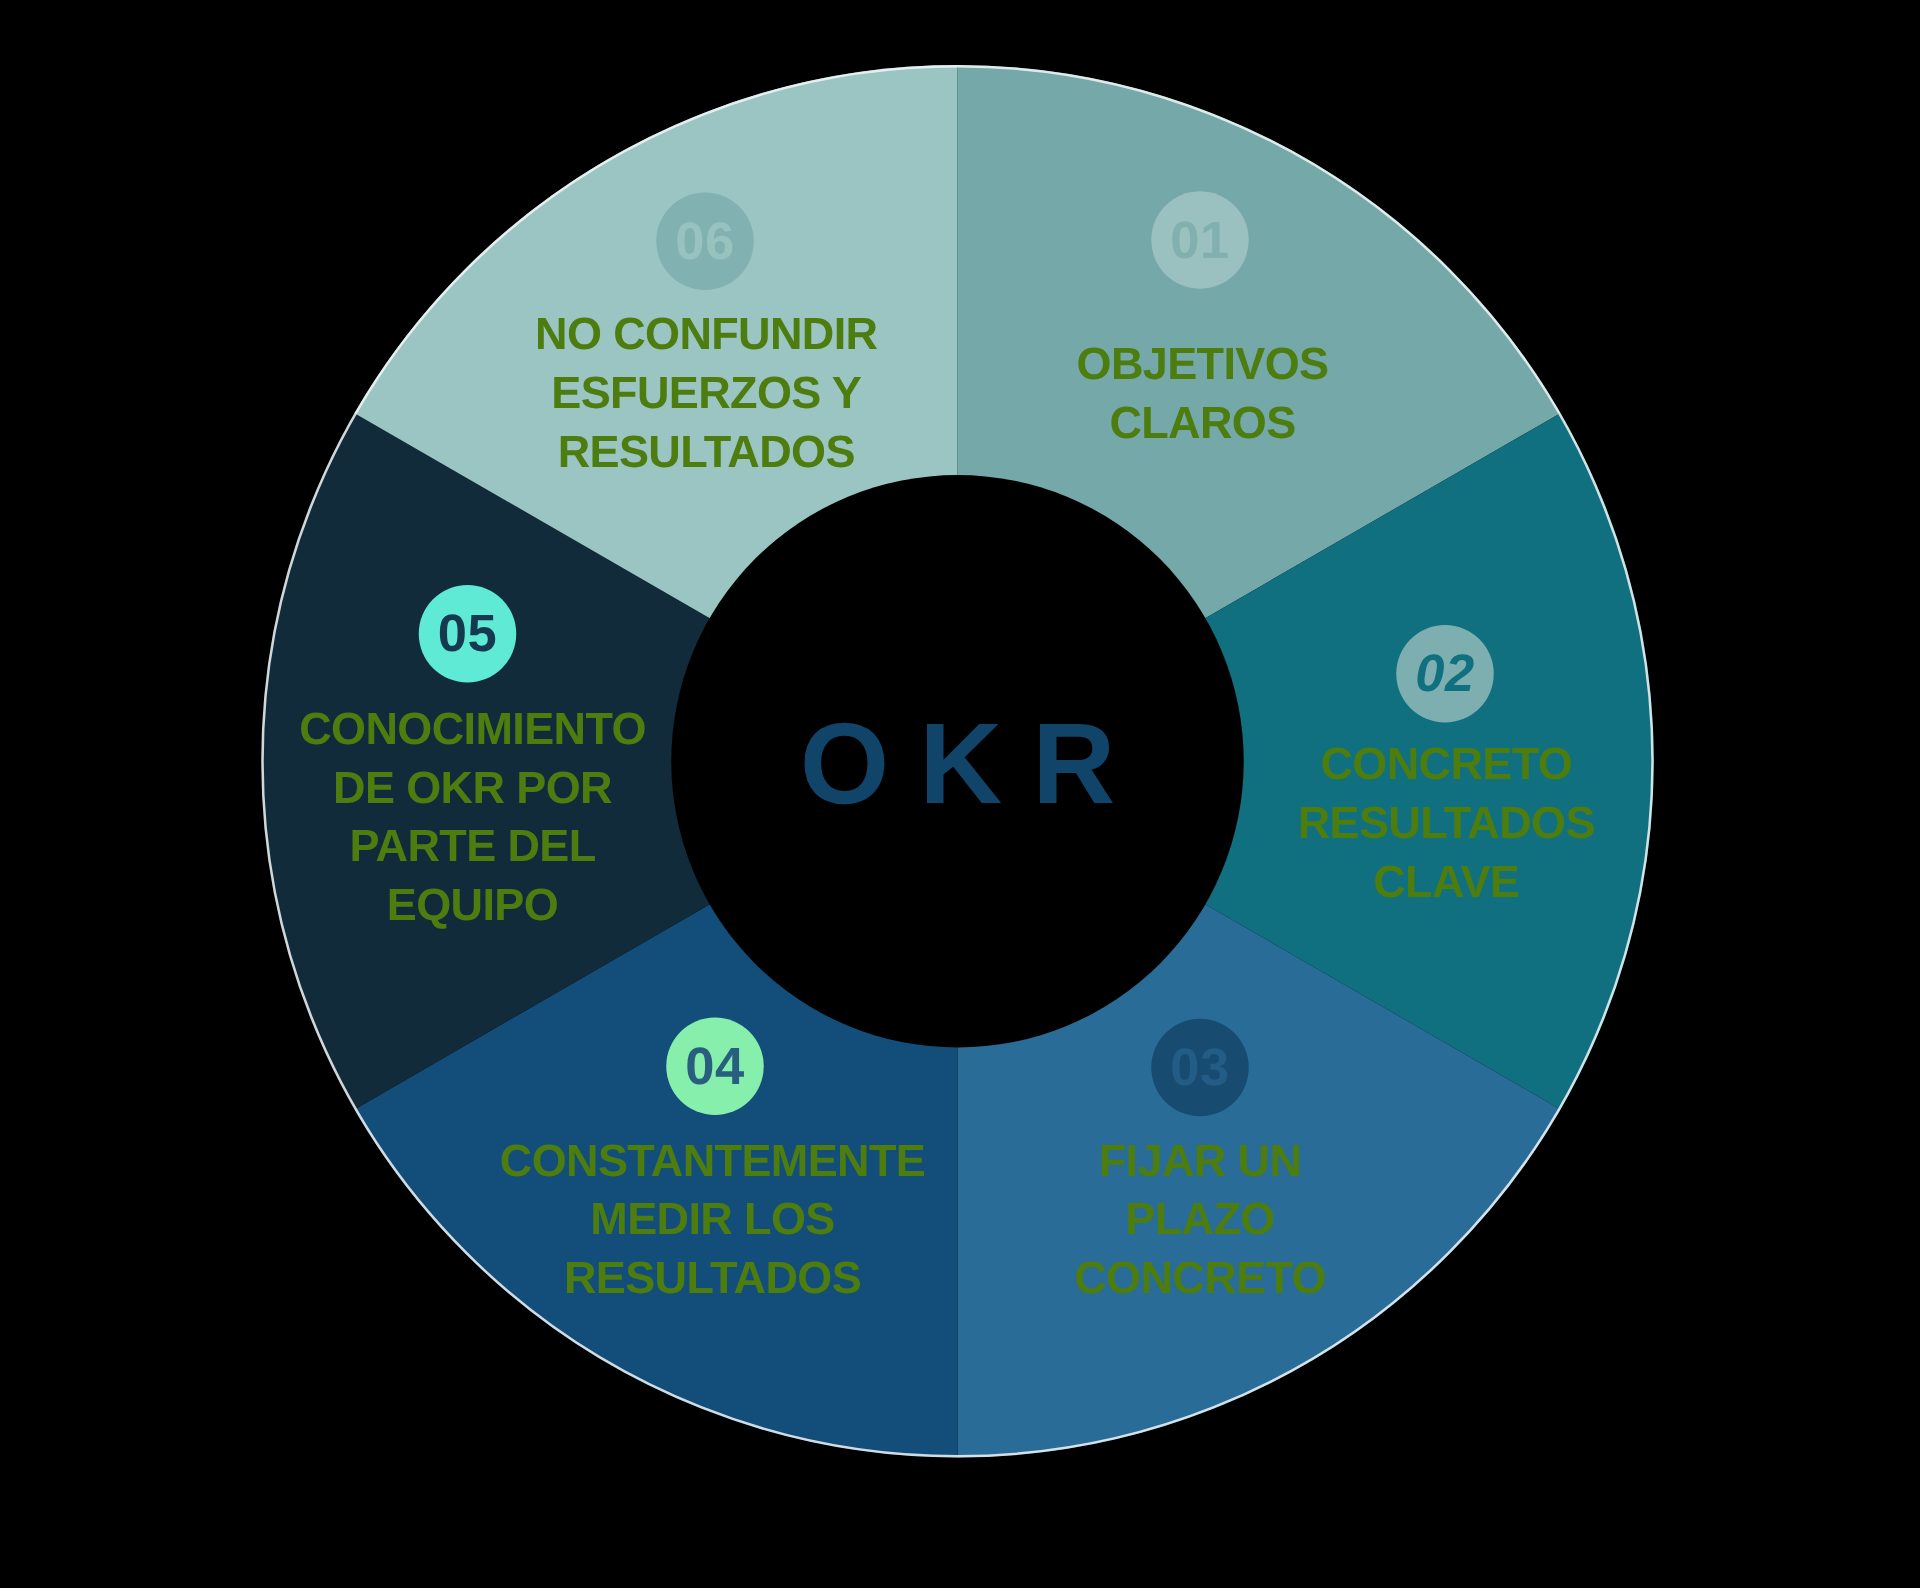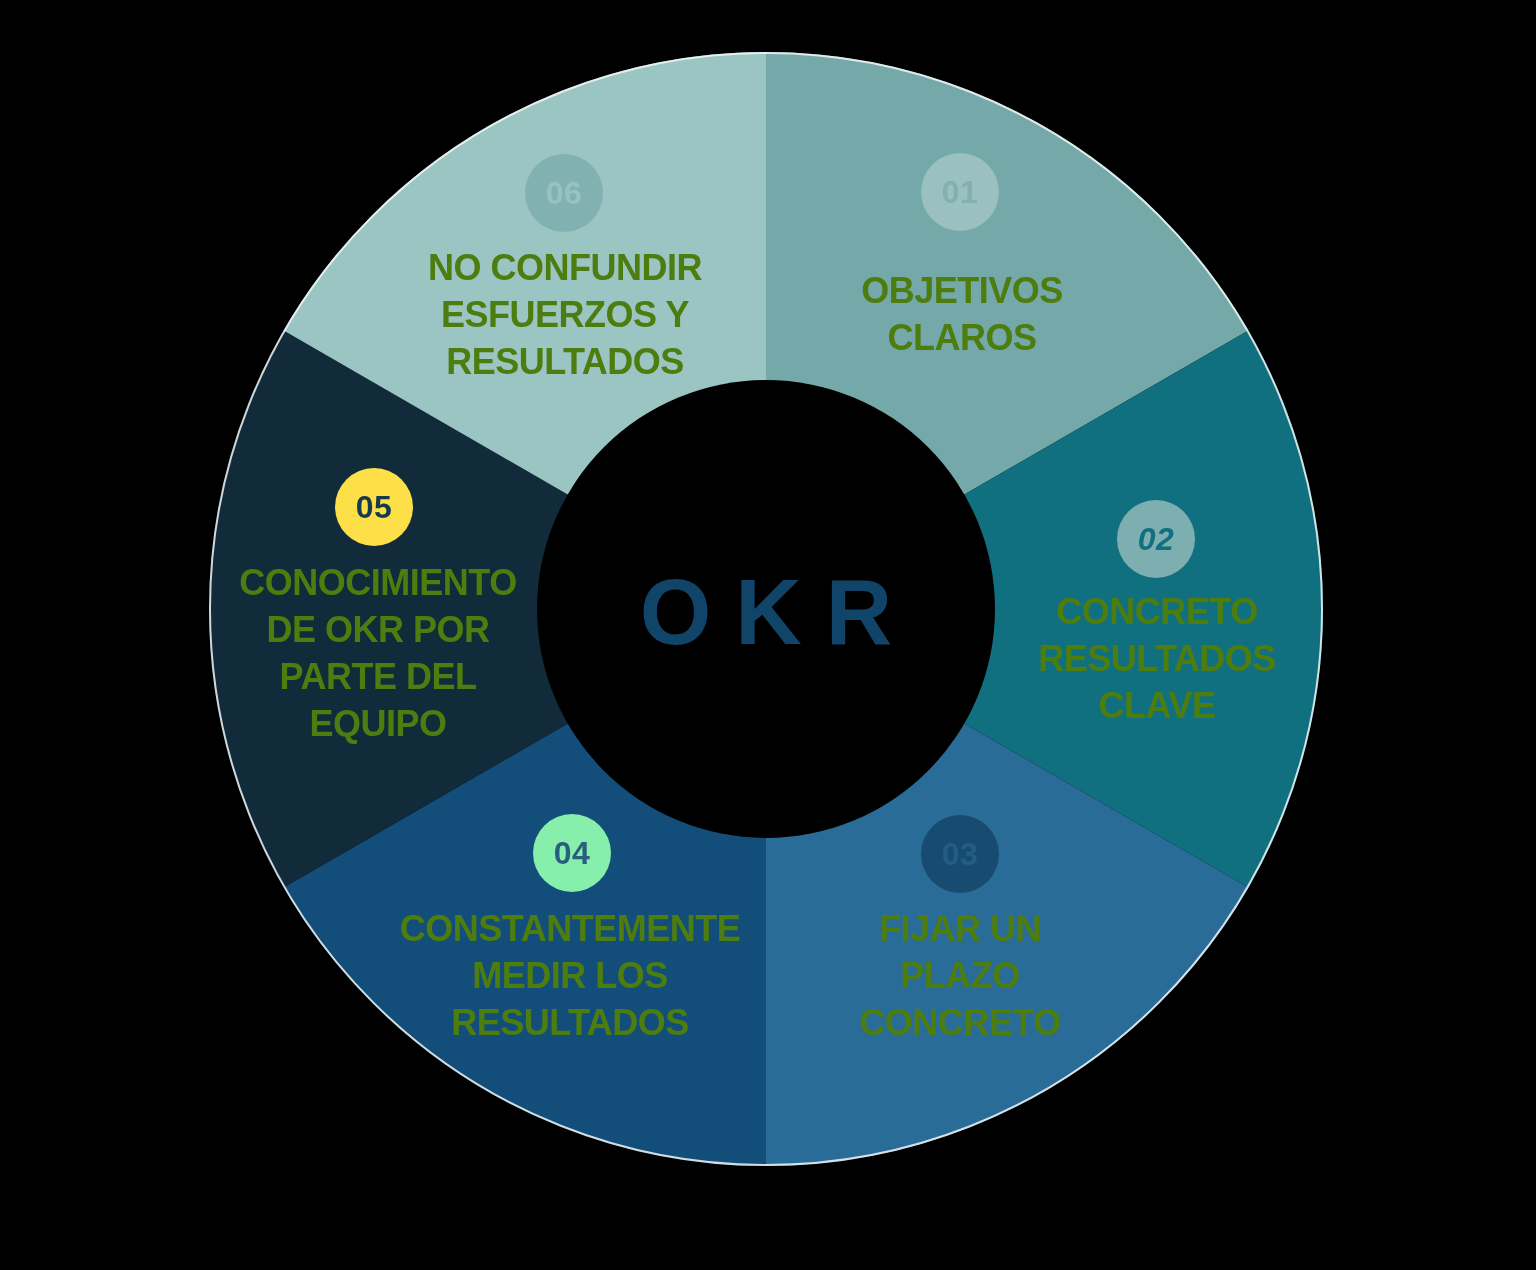--- a/index.html
+++ b/index.html
@@ -26,21 +26,21 @@
     width: 78px;
     height: 78px;
     border-radius: 50%;
     display: flex;
     align-items: center;
     justify-content: center;
     transform: translate(-50%, -50%);
   }
   .badge-num {
     font-weight: bold;
-    font-size: 32px;
+    font-size: 42px;
     letter-spacing: 0.5px;
   }
   .seg-label {
     position: absolute;
     transform: translate(-50%, -50%);
     color: #4d7c0f;
     font-weight: bold;
     font-size: 36px;
     line-height: 47px;
     letter-spacing: -0.5px;
@@ -116,21 +116,21 @@
 
   <div class="badge b3" style="background: #86efac; color: rgb(41, 95, 126);">
     <span class="badge-num">04</span>
   </div>
   <div class="seg-label l3">
     <div>CONSTANTEMENTE</div>
     <div>MEDIR LOS</div>
     <div>RESULTADOS</div>
   </div>
 
-  <div class="badge b4" style="background: #fde047; color: rgb(21, 57, 79);">
+  <div class="badge b4" style="background: #5eead4; color: rgb(21, 57, 79);">
     <span class="badge-num">05</span>
   </div>
   <div class="seg-label l4">
     <div>CONOCIMIENTO</div>
     <div>DE OKR POR</div>
     <div>PARTE DEL</div>
     <div>EQUIPO</div>
   </div>
 
   <div class="badge b5" style="background: rgb(130, 177, 177); color: rgb(152, 194, 192);">

